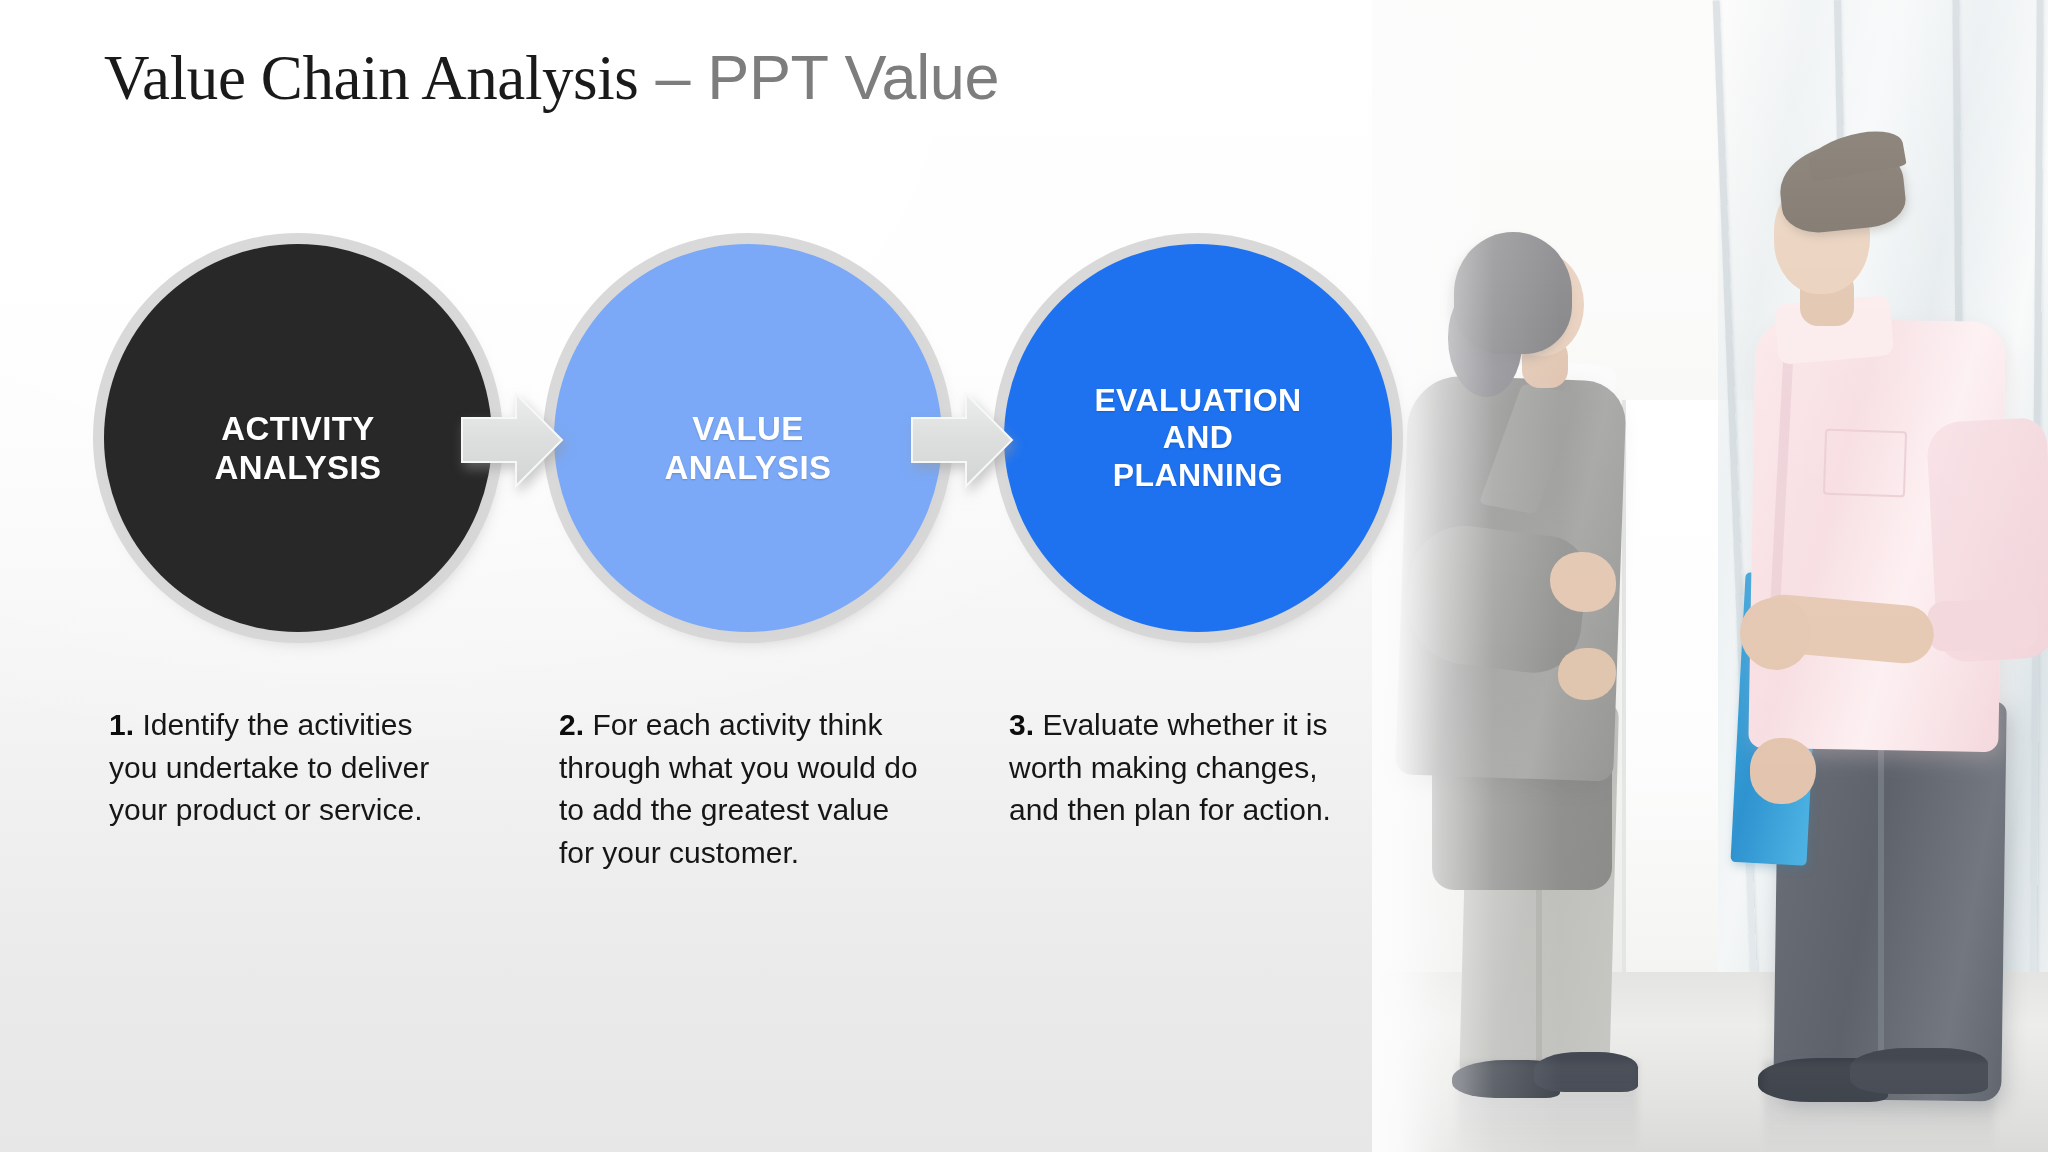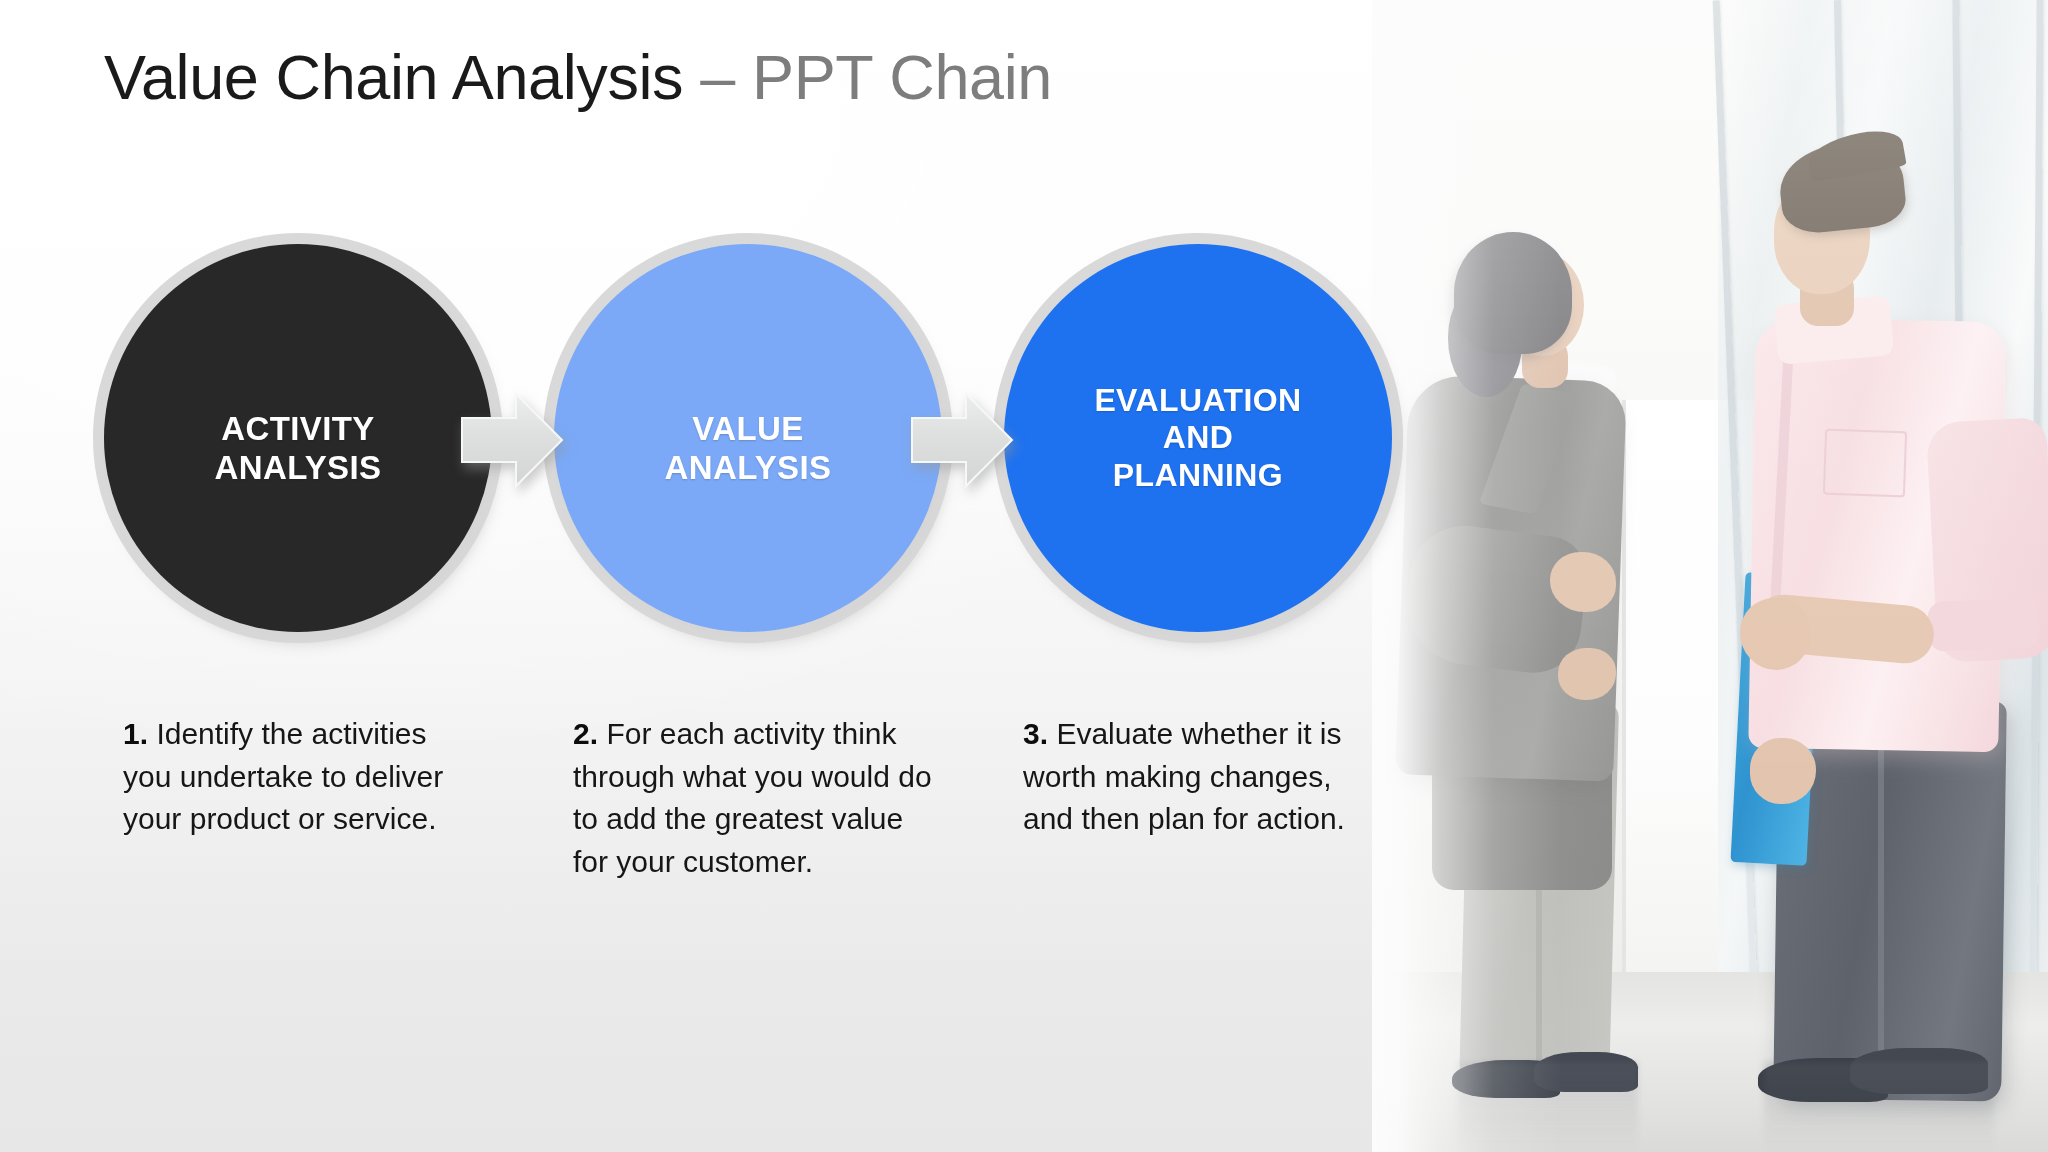--- a/index.html
+++ b/index.html
@@ -44,21 +44,21 @@
   .title {
     position: absolute;
     left: 104px;
     top: 42px;
     z-index: 6;
     font-size: 63px;
     line-height: 1.12;
     letter-spacing: -0.4px;
     white-space: nowrap;
   }
-  .title .main   { color: #1a1a1a; }
+  .title .main   { color: #1a1a1a; font-family: Liberation Serif, serif; }
   .title .accent { color: #7d7d7d; }
 
   
   .photo {
     position: absolute;
     left: 1372px;
     top: 0;
     width: 676px;
     height: 1152px;
     z-index: 2;
@@ -343,24 +343,23 @@
     z-index: 5;
     filter: drop-shadow(3px 6px 6px rgba(150,150,150,0.5));
   }
   #arrow-1 { left: 460px; }
   #arrow-2 { left: 910px; }
   .arrow svg { display: block; width: 100%; height: 100%; }
 
   
   .captions {
     position: absolute;
-    left: 17px; top: 704px;
+    left: 3px; top: 704px;
     width: 1400px; height: 230px;
     z-index: 6;
-    margin-top: 9px;
   }
   .caption {
     position: absolute;
     top: 0;
     font-size: 30px;
     line-height: 1.42;
     color: #161616;
     width: 360px;
   }
   .caption .num {
@@ -424,21 +423,21 @@
       <div class="m-hairspike"></div>
 
       <div class="ph-refl r1"></div>
       <div class="ph-refl r2"></div>
     </div>
     <div class="photo-haze"></div>
     <div class="photo-fade"></div>
   </div>
 
   <div class="title">
-    <span class="main">Value Chain Analysis</span><span class="accent"> – PPT Chain</span>
+    <span class="main">Value Chain Analysis</span><span class="accent"> – PPT Value</span>
   </div>
 
   <div class="diagram">
 
     <div class="circle" id="circle-1">
       <div class="label"><span>ACTIVITY</span><br><span>ANALYSIS</span></div>
     </div>
 
     <div class="arrow" id="arrow-1">
       <svg viewBox="0 0 104 104" xmlns="http://www.w3.org/2000/svg">

